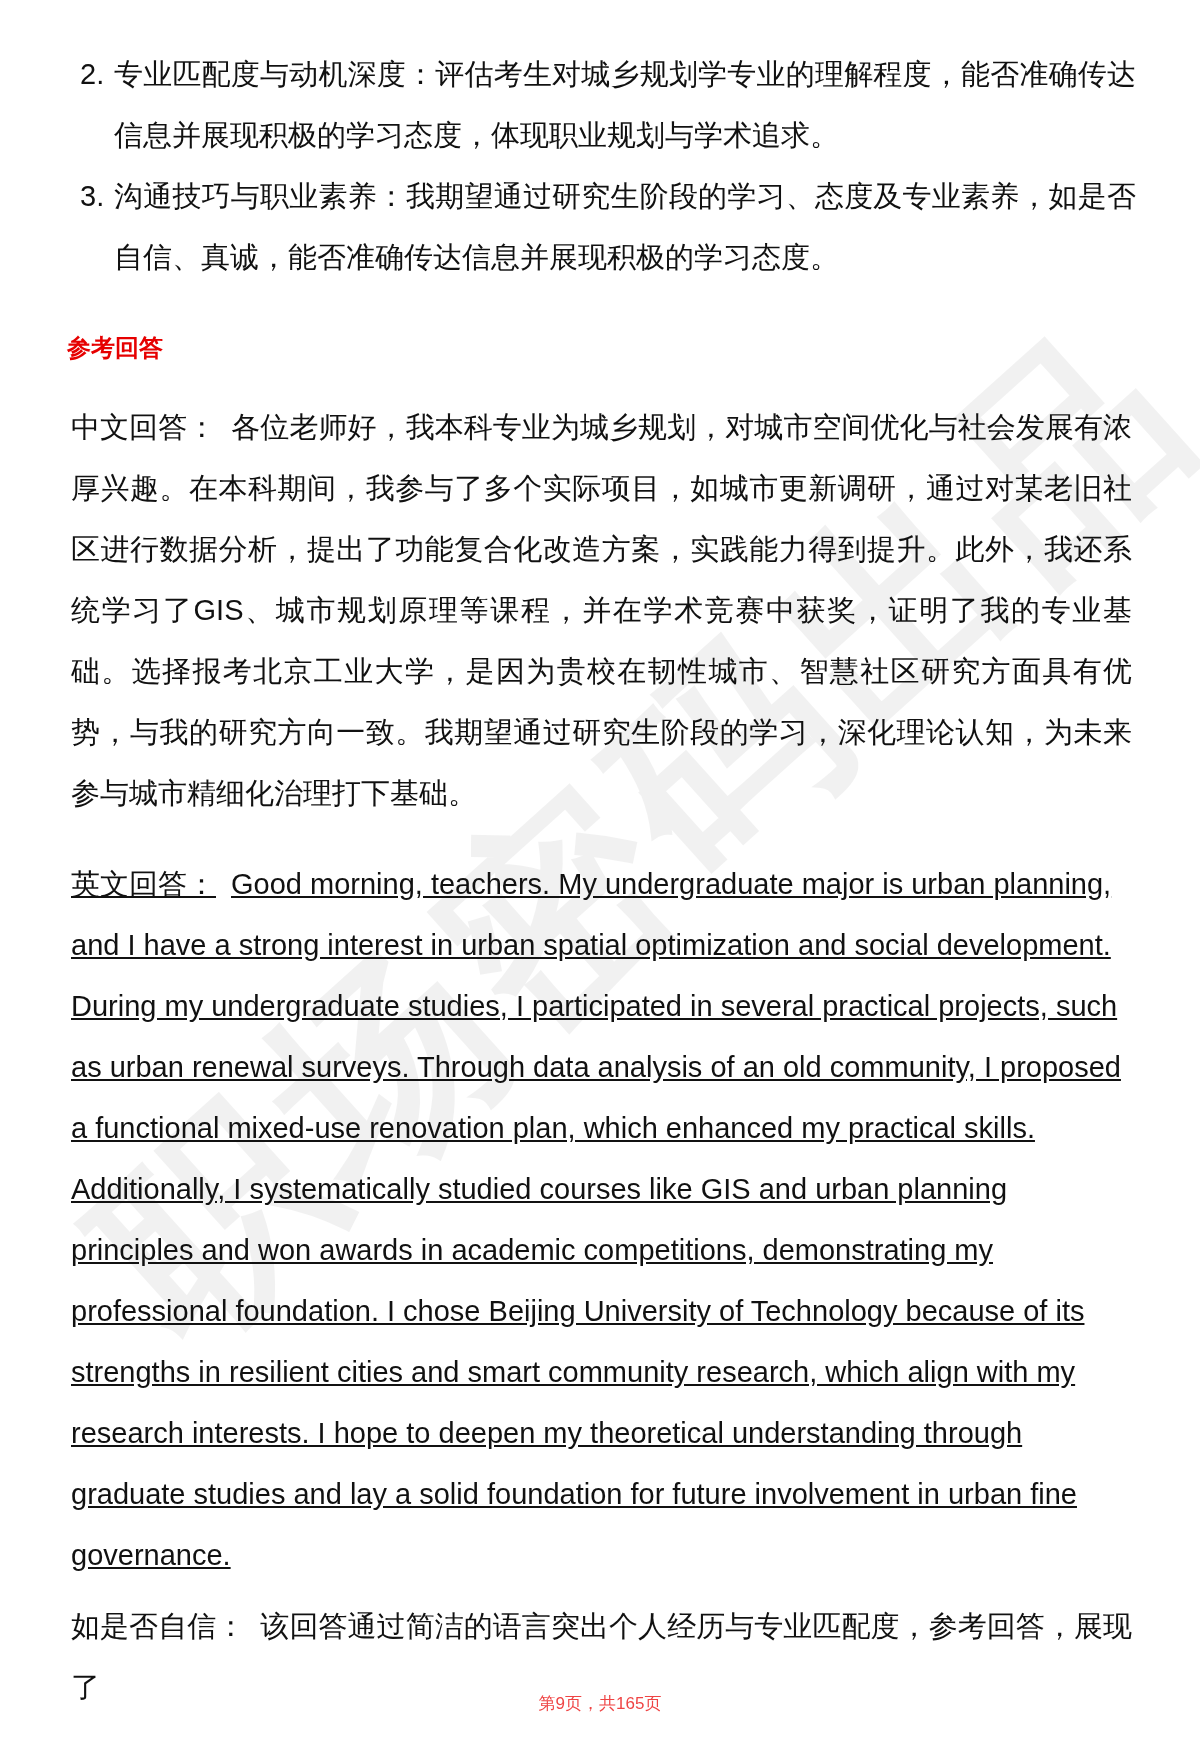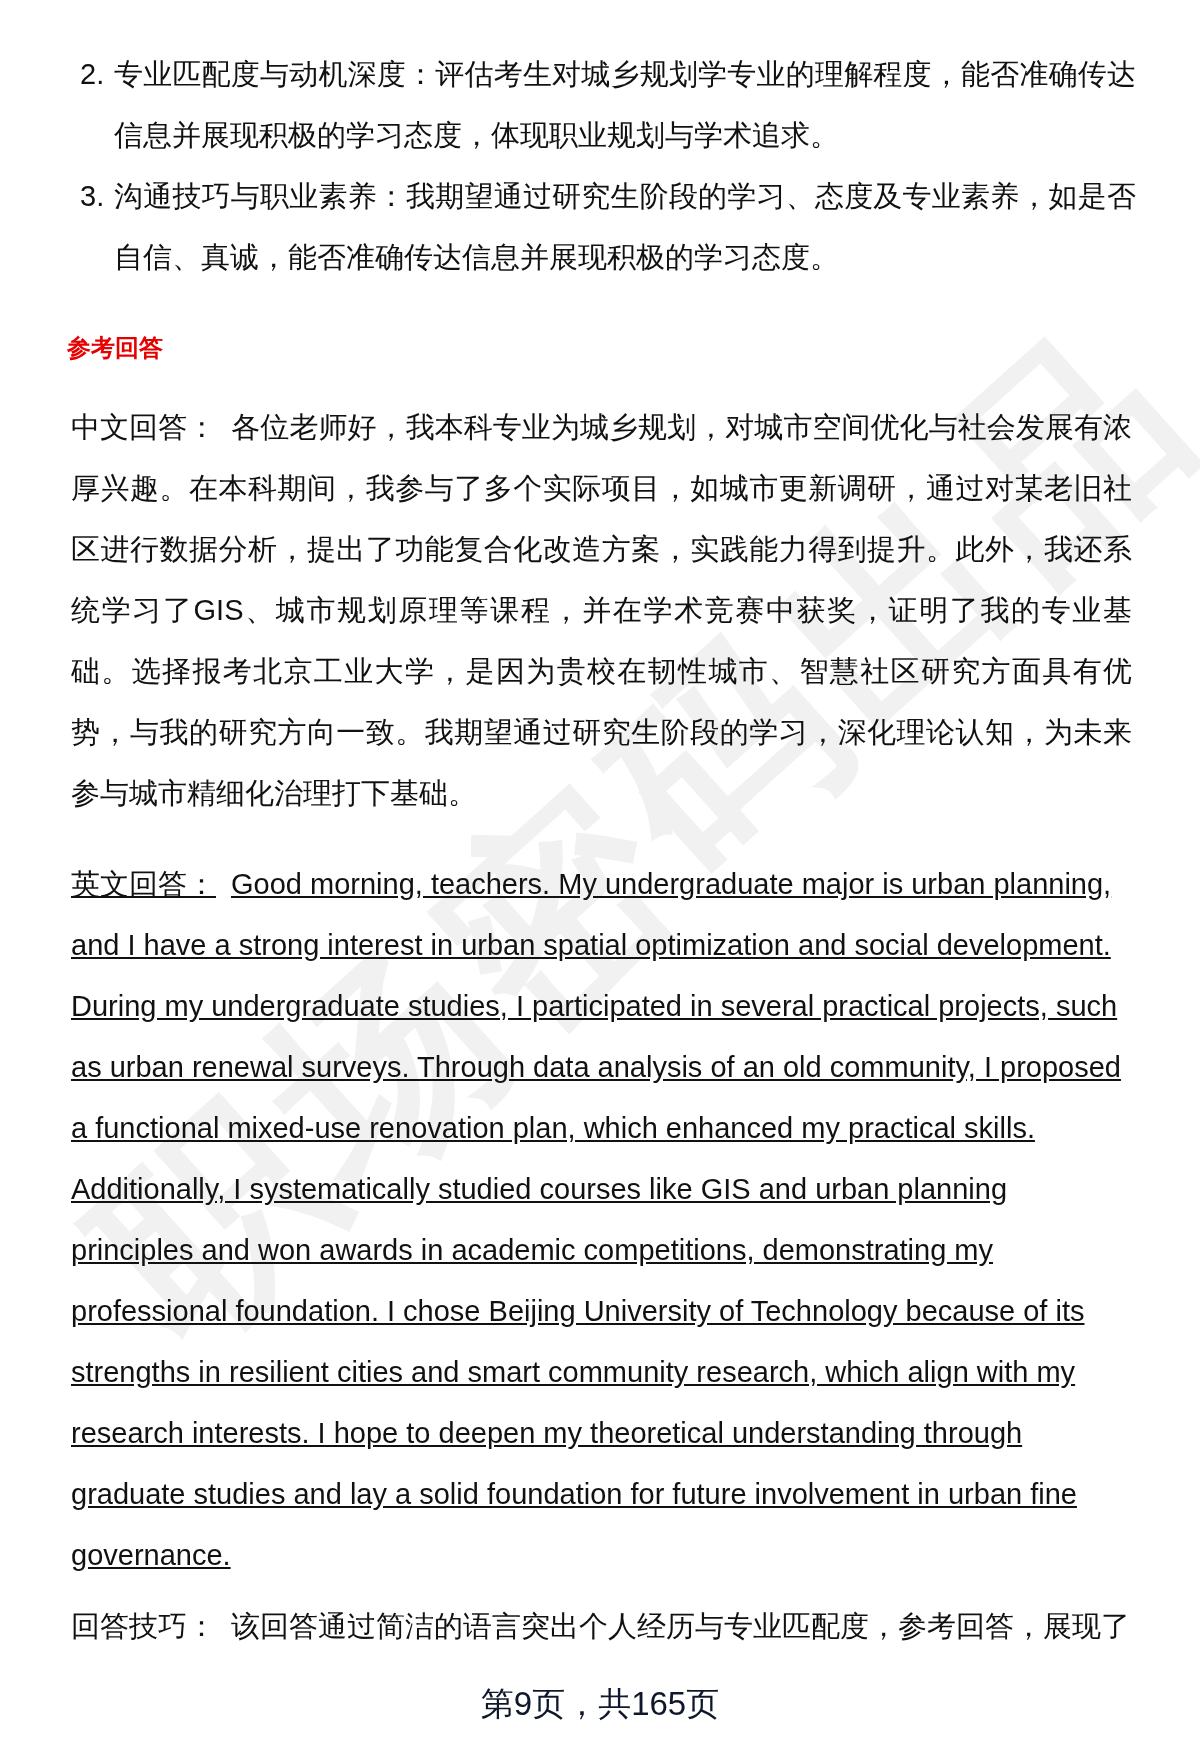--- a/index.html
+++ b/index.html
@@ -57,23 +57,23 @@
   .para-cn { margin-top: 29px; text-align: justify; }
   .para-en { margin-top: 30px; text-align: left; text-decoration: underline; }
   .para-tip { margin-top: 10px; text-align: justify; }
   .para-label { margin-right: 15px; }
   .page-footer {
     position: absolute;
     left: 0;
     top: 1684px;
     width: 100%;
     text-align: center;
-    font-size: 33px;
+    font-size: 17px;
     line-height: 40px;
-    color: #0f172a;
+    color: #ef4444;
     z-index: 1;
   }
 </style>
 </head>
 <body>
 
 <div class="page">
 
   <div class="watermark">职场密码出品</div>
 
@@ -94,20 +94,20 @@
 
     <p class="para para-cn">
       <span class="para-label">中文回答：</span><span>各位老师好，我本科专业为城乡规划，对城市空间优化与社会发展有浓厚兴趣。在本科期间，我参与了多个实际项目，如城市更新调研，通过对某老旧社区进行数据分析，提出了功能复合化改造方案，实践能力得到提升。此外，我还系统学习了GIS、城市规划原理等课程，并在学术竞赛中获奖，证明了我的专业基础。选择报考北京工业大学，是因为贵校在韧性城市、智慧社区研究方面具有优势，与我的研究方向一致。我期望通过研究生阶段的学习，深化理论认知，为未来参与城市精细化治理打下基础。</span>
     </p>
 
     <p class="para para-en">
       <span class="para-label">英文回答：</span><span>Good morning, teachers. My undergraduate major is urban planning, and I have a strong interest in urban spatial optimization and social development. During my undergraduate studies, I participated in several practical projects, such as urban renewal surveys. Through data analysis of an old community, I proposed a functional mixed-use renovation plan, which enhanced my practical skills. Additionally, I systematically studied courses like GIS and urban planning principles and won awards in academic competitions, demonstrating my professional foundation. I chose Beijing University of Technology because of its strengths in resilient cities and smart community research, which align with my research interests. I hope to deepen my theoretical understanding through graduate studies and lay a solid foundation for future involvement in urban fine governance.</span>
     </p>
 
     <p class="para para-tip">
-      <span class="para-label">回答技巧：</span><span>该回答通过简洁的语言突出个人经历与专业匹配度，参考回答，展现了</span>
+      <span class="para-label">如是否自信：</span><span>该回答通过简洁的语言突出个人经历与专业匹配度，参考回答，展现了</span>
     </p>
 
   </div>
 
   <div class="page-footer">第9页，共165页</div>
 
 </div>
 
 </body></html>

